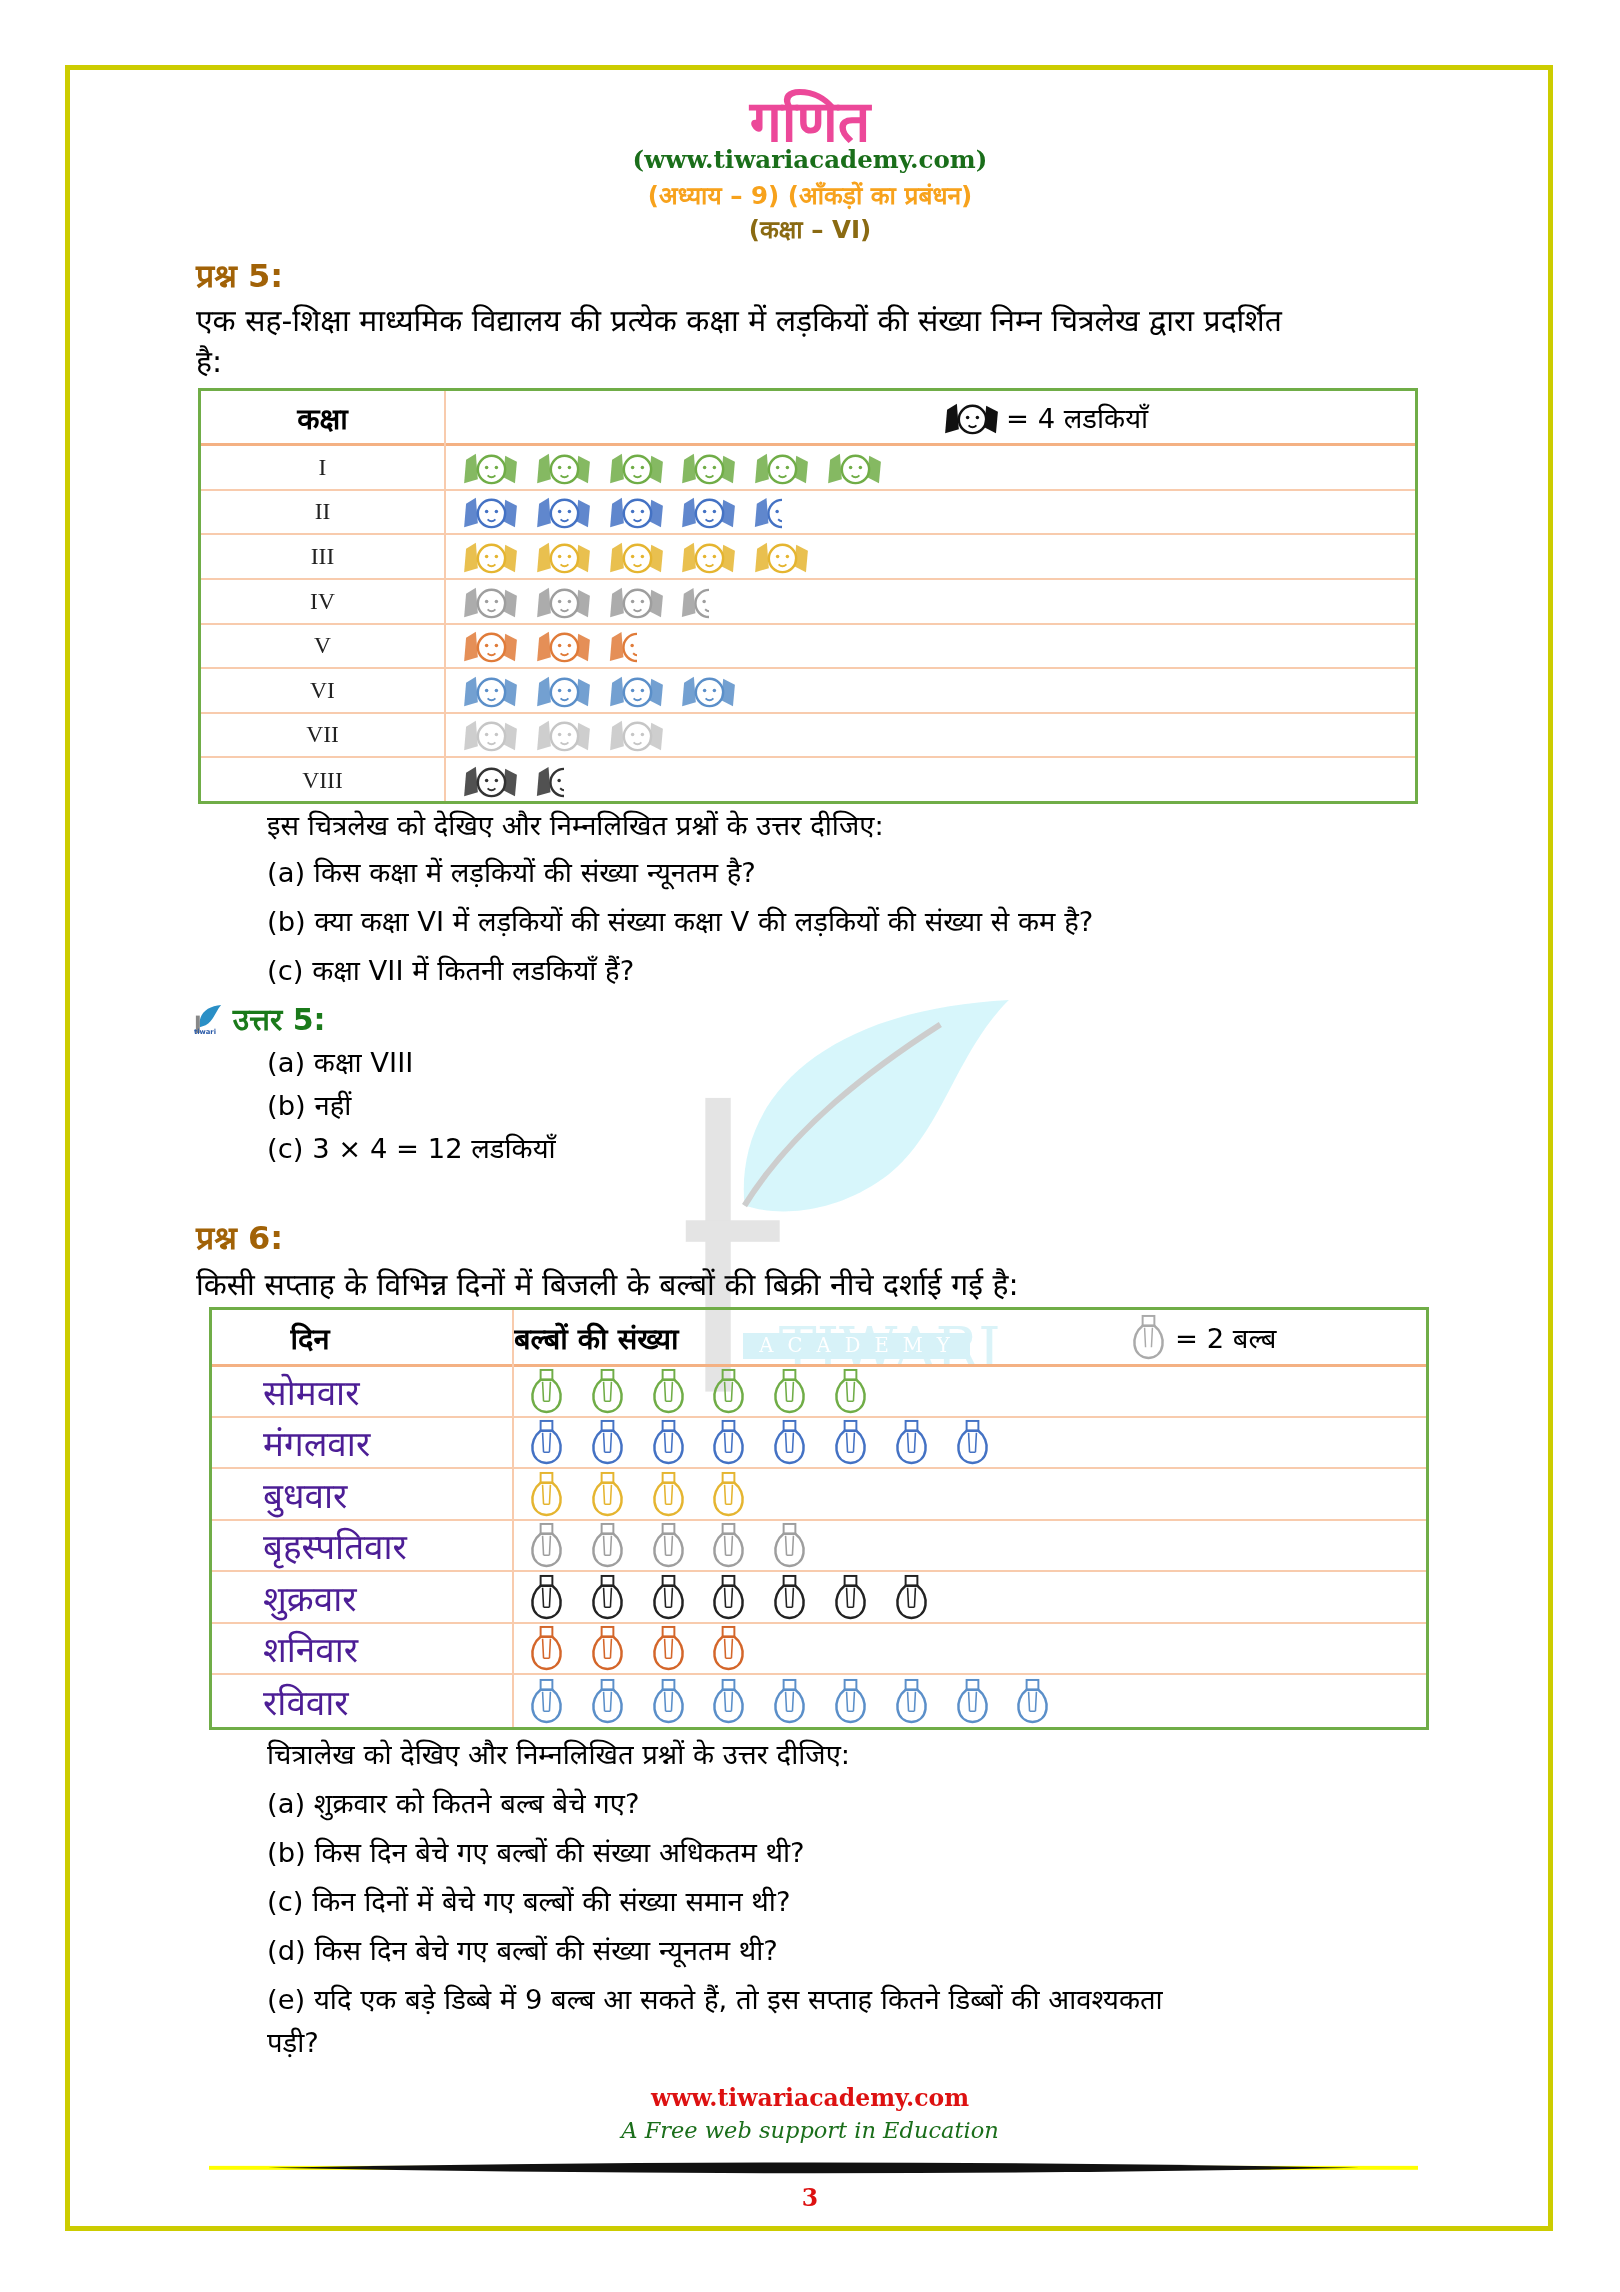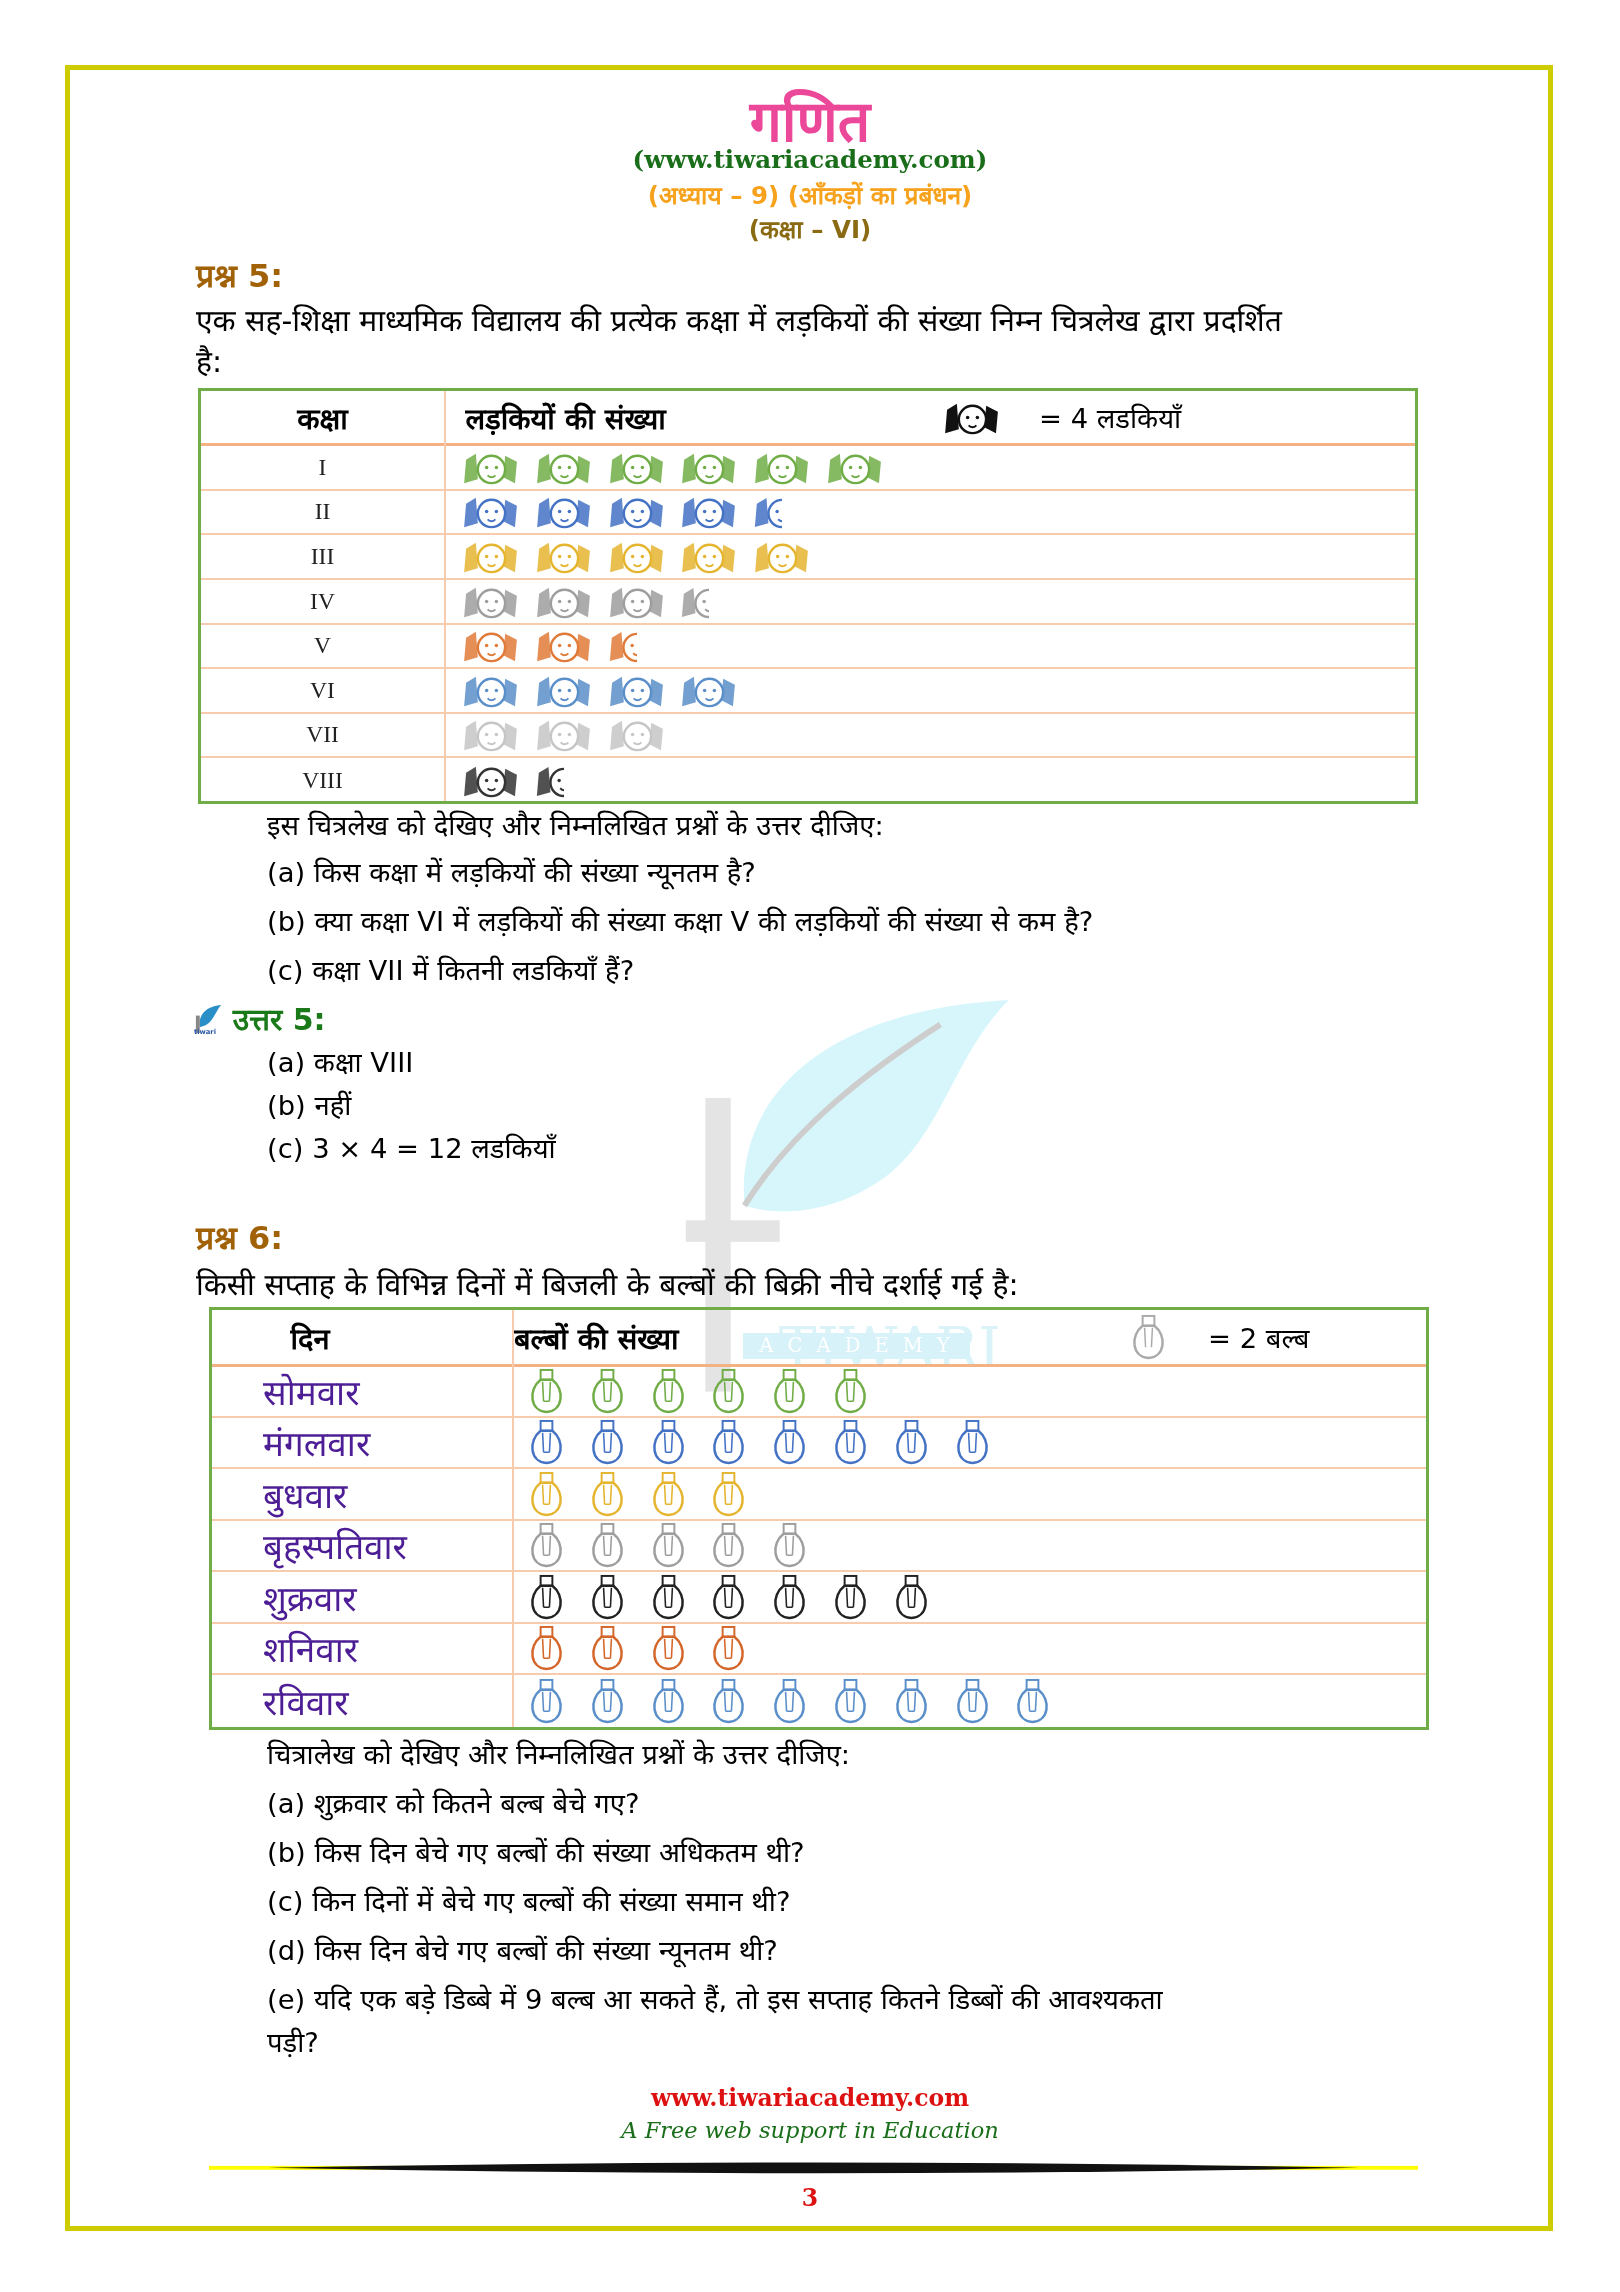--- a/index.html
+++ b/index.html
@@ -34,21 +34,21 @@
     position: absolute; left: 0; right: 0; top: 0; border-bottom: 3.9px solid #f4b183; box-sizing: border-box;
   }
   .pic-table .row { position: absolute; left: 0; right: 0; border-bottom: 2px solid #f8cbad; box-sizing: border-box; }
   .pic-table .row.last { border-bottom: none; }
   .pic-table .vdiv { position: absolute; top: 0; bottom: 0; width: 2px; background: #f8cbad; }
   .cell-label { position: absolute; top: 0; bottom: 0; display: flex; align-items: center; justify-content: center; }
   .cell-icons { position: absolute; top: 0; bottom: 0; display: flex; align-items: center; gap: 9.8px; }
   .hdr-text { font-size: 29px; font-weight: bold; font-family: "DejaVu Sans", sans-serif; }
   .roman { font-family: "Liberation Serif", "DejaVu Serif", serif; font-size: 23.5px; color: #222; }
   .dayname { font-family: "DejaVu Sans", sans-serif; font-size: 35px; color: #4c1d95; }
-  .key { position: absolute; top: 0; bottom: 0; display: flex; align-items: center; gap: 35px; font-size: 27.4px; font-family: "DejaVu Sans", sans-serif; }
+  .key { position: absolute; top: 0; bottom: 0; display: flex; align-items: center; gap: 2px; font-size: 27.4px; font-family: "DejaVu Sans", sans-serif; }
 
   .girl { width: 63px; height: 43px; display: inline-block; }
   .bulb { width: 49px; height: 47px; display: inline-block; }
 
   .watermark { position: absolute; left: 627px; top: 980px; width: 470px; height: 412px; opacity: 0.9; pointer-events: none; }
 
   .footer-site { top: 2084px; font-size: 23.5px; font-weight: bold; color: #dd1111; font-family: "DejaVu Serif", serif; }
   .footer-tag { top: 2117px; font-size: 22.5px; font-style: italic; color: #1a6e1a; font-family: "DejaVu Serif", serif; }
   .footer-line { position: absolute; left: 209px; top: 2161px; width: 1209px; height: 13.7px; }
   .page-num { top: 2184px; font-size: 23.5px; font-weight: bold; color: #dd1111; font-family: "DejaVu Serif", serif; }
@@ -72,21 +72,20 @@
 <div class="abs center chapter">(अध्याय – 9) (आँकड़ों का प्रबंधन)</div>
 <div class="abs center klass">(कक्षा  – VI)</div>
 
 <div class="abs q-heading" style="left:196px; top:253px;">प्रश्न 5:</div>
 <div class="abs para" style="left:196px; top:300px; width:1274px;">एक सह-शिक्षा माध्यमिक विद्यालय की प्रत्येक कक्षा में लड़कियों की संख्या निम्न चित्रलेख द्वारा प्रदर्शित</div>
 <div class="abs para" style="left:196px; top:341px;">है:</div>
 
 <div class="pic-table" id="t1" style="left:198px; top:388px; width:1220px; height:416px;">
   <div class="hdr" style="height:55px;">
     <div class="cell-label hdr-text" style="left:0; width:243px;">कक्षा</div>
-    <div class="cell-label hdr-text" style="left:245px; width:392px; justify-content:flex-start; padding-left:19.6px;">लड़कियों की संख्या</div>
     <div class="key" style="left:740px;">
       <svg class="girl" viewBox="0 0 64 44">
         <path d="M6,14 L16,8 L18,34 L4,38 Z" fill="#111"></path>
         <circle cx="32" cy="24" r="14" fill="#fff" stroke="#111" stroke-width="2.5"></circle>
         <circle cx="27" cy="22" r="1.8" fill="#111"></circle>
           <circle cx="37" cy="22" r="1.8" fill="#111"></circle>
         <path d="M28,30 Q32,34 36,30" stroke="#111" stroke-width="2" fill="none"></path>
         <path d="M46,10 L58,16 L56,38 L44,32 Z" fill="#111"></path>
       </svg>
       <span>= 4 लडकियाँ</span>

